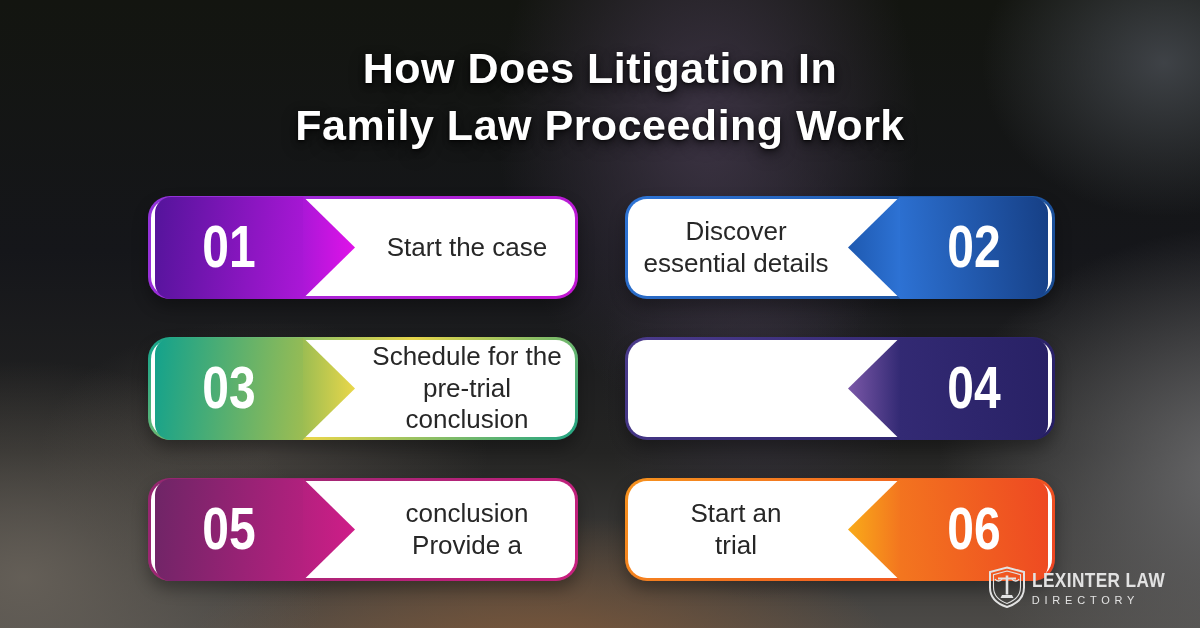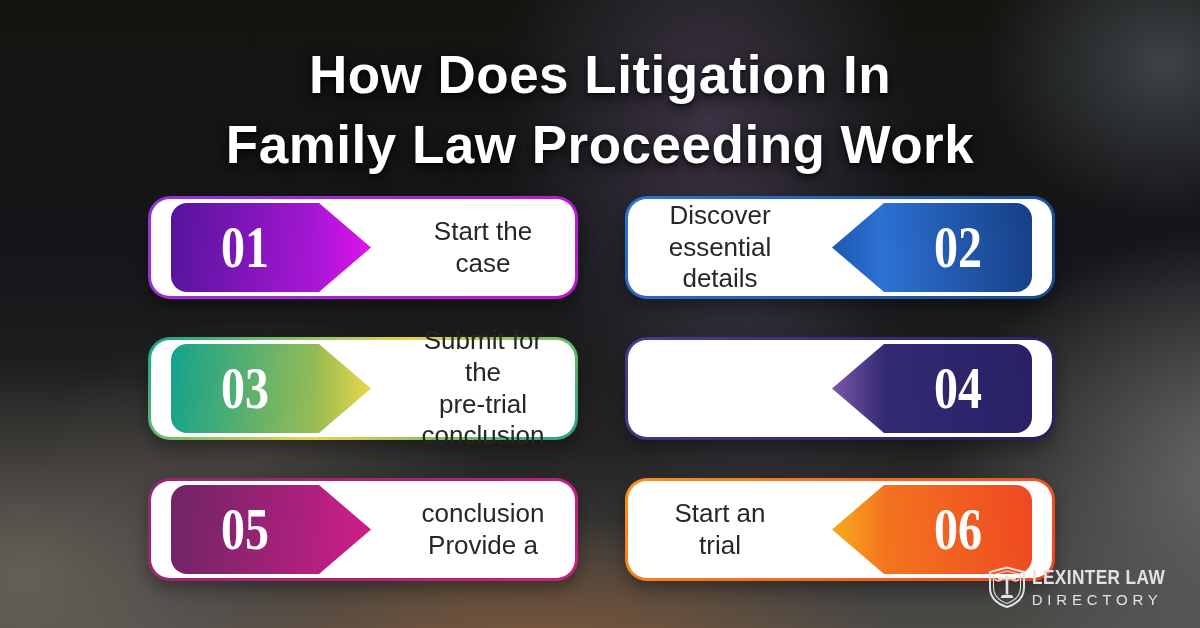--- a/index.html
+++ b/index.html
@@ -11,38 +11,38 @@
       radial-gradient(220px 320px at 63% 60%, rgba(52,48,60,.7), rgba(52,48,60,0) 70%),
       radial-gradient(260px 220px at 97% 10%, rgba(70,74,80,.85), rgba(70,74,80,0) 70%),
       radial-gradient(430px 340px at 104% 75%, rgba(110,110,112,.95), rgba(110,110,112,0) 72%),
       radial-gradient(430px 310px at 2% 92%, rgba(104,98,90,.9), rgba(104,98,90,0) 70%),
       radial-gradient(540px 240px at 45% 108%, rgba(130,88,54,1), rgba(130,88,54,0) 68%),
       radial-gradient(320px 190px at 22% 72%, rgba(90,84,78,.55), rgba(90,84,78,0) 70%),
       linear-gradient(180deg,#131510 0%,#15161a 40%,#242423 72%,#4c4a47 100%);
   }
   .title{
     position:absolute;top:40px;left:0;right:0;text-align:center;
-    color:#ffffff;font-size:53px;font-weight:800;line-height:1.33;letter-spacing:.5px;
+    color:#ffffff;font-size:43px;font-weight:800;line-height:1.33;letter-spacing:.5px;
     text-shadow:0 3px 6px rgba(0,0,0,.5),0 6px 16px rgba(0,0,0,.45),0 1px 2px rgba(0,0,0,.6);
   }
   .cards{
     position:absolute;left:148px;top:196px;
     display:grid;grid-template-columns:430px 430px;gap:38px 47px;
   }
   .card{
     width:430px;height:103px;border-radius:22px;padding:3px;box-sizing:border-box;
     background:var(--border);
     box-shadow:0 8px 16px rgba(0,0,0,.32);
   }
   .card-inner{
     background:#ffffff;border-radius:19px;height:97px;
     display:flex;align-items:center;position:relative;
   }
   .card.badge-right .card-inner{flex-direction:row-reverse;}
-  .badge{flex:0 0 auto;width:200px;height:89px;margin:20px;position:relative;font-family:Liberation Serif, serif;}
+  .badge{flex:0 0 auto;width:200px;height:102px;margin:4px;position:relative;}
   .badge-shape{position:absolute;inset:0;display:flex;}
   .card.badge-right .badge-shape{transform:scaleX(-1);}
   .badge-rect{
     width:148px;height:100%;border-radius:16px 0 0 16px;
     background:linear-gradient(96deg,var(--g1) 0%,var(--g2) 100%);
   }
   .badge-arrow{
     width:52px;height:100%;
     background:linear-gradient(90deg,var(--g2),var(--g3));
     clip-path:polygon(0 0,100% 50%,0 100%);
@@ -57,21 +57,21 @@
     flex:1;text-align:center;color:#272727;font-size:26px;line-height:1.22;
     font-weight:500;padding:0 12px;
   }
   .logo{
     position:absolute;right:6px;bottom:20px;display:flex;align-items:center;gap:7px;
     color:#e2e2e2;
   }
   .logo svg{display:block;}
   .logo-name{font-size:21px;font-weight:700;letter-spacing:.5px;white-space:nowrap;
     transform:scaleX(.82);transform-origin:left center;}
-  .logo-sub{font-size:15px;letter-spacing:4.8px;margin-top:2px;font-weight:400;white-space:nowrap;}
+  .logo-sub{font-size:11px;letter-spacing:4.8px;margin-top:2px;font-weight:400;white-space:nowrap;}
 </style>
 </head>
 <body>
 
 <div class="stage">
 
   <div class="title">
     <div>How Does Litigation In</div>
     <div>Family Law Proceeding Work</div>
   </div>
@@ -109,21 +109,21 @@
       <div class="card badge-left" style="--g1: #13a28c; --g2: #9cbd52; --g3: #ead74a; --border: linear-gradient(135deg,#12a38d,#e6d54b,#1fa383);">
     <div class="card-inner">
       <div class="badge">
         <div class="badge-shape">
           <div class="badge-rect"></div>
           <div class="badge-arrow"></div>
         </div>
         <span class="num">03</span>
       </div>
       <div class="label">
-            <div>Submit for the</div>
+            <div>Schedule for the</div>
             <div>pre-trial conclusion</div>
           </div>
     </div>
   </div>
       <div class="card badge-right" style="--g1: #282165; --g2: #332a74; --g3: #7b58a8; --border: linear-gradient(135deg,#4b3b8c,#241d62);">
     <div class="card-inner">
       <div class="badge">
         <div class="badge-shape">
           <div class="badge-rect"></div>
           <div class="badge-arrow"></div>

